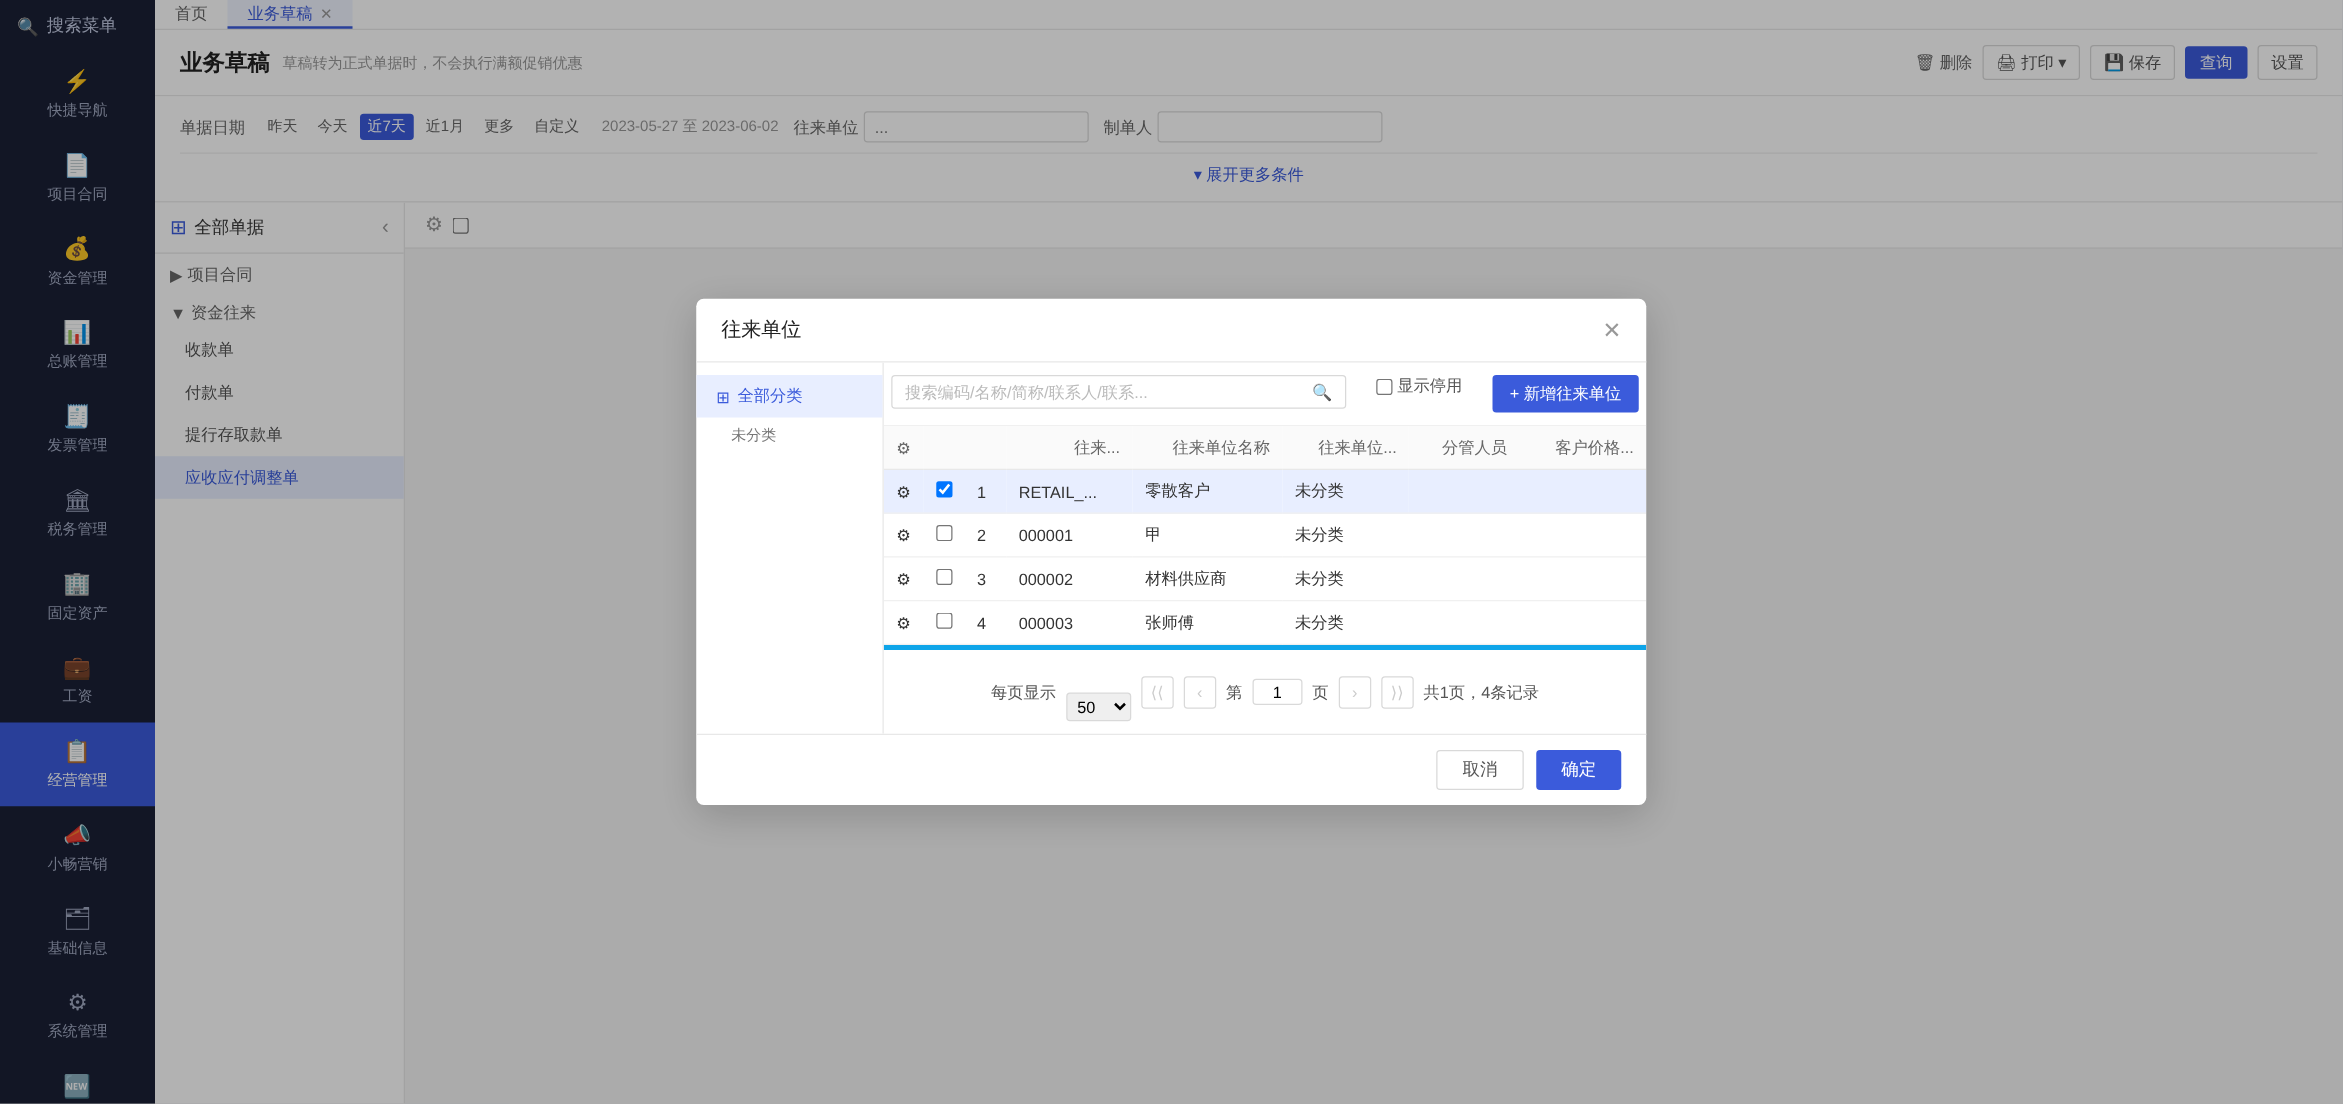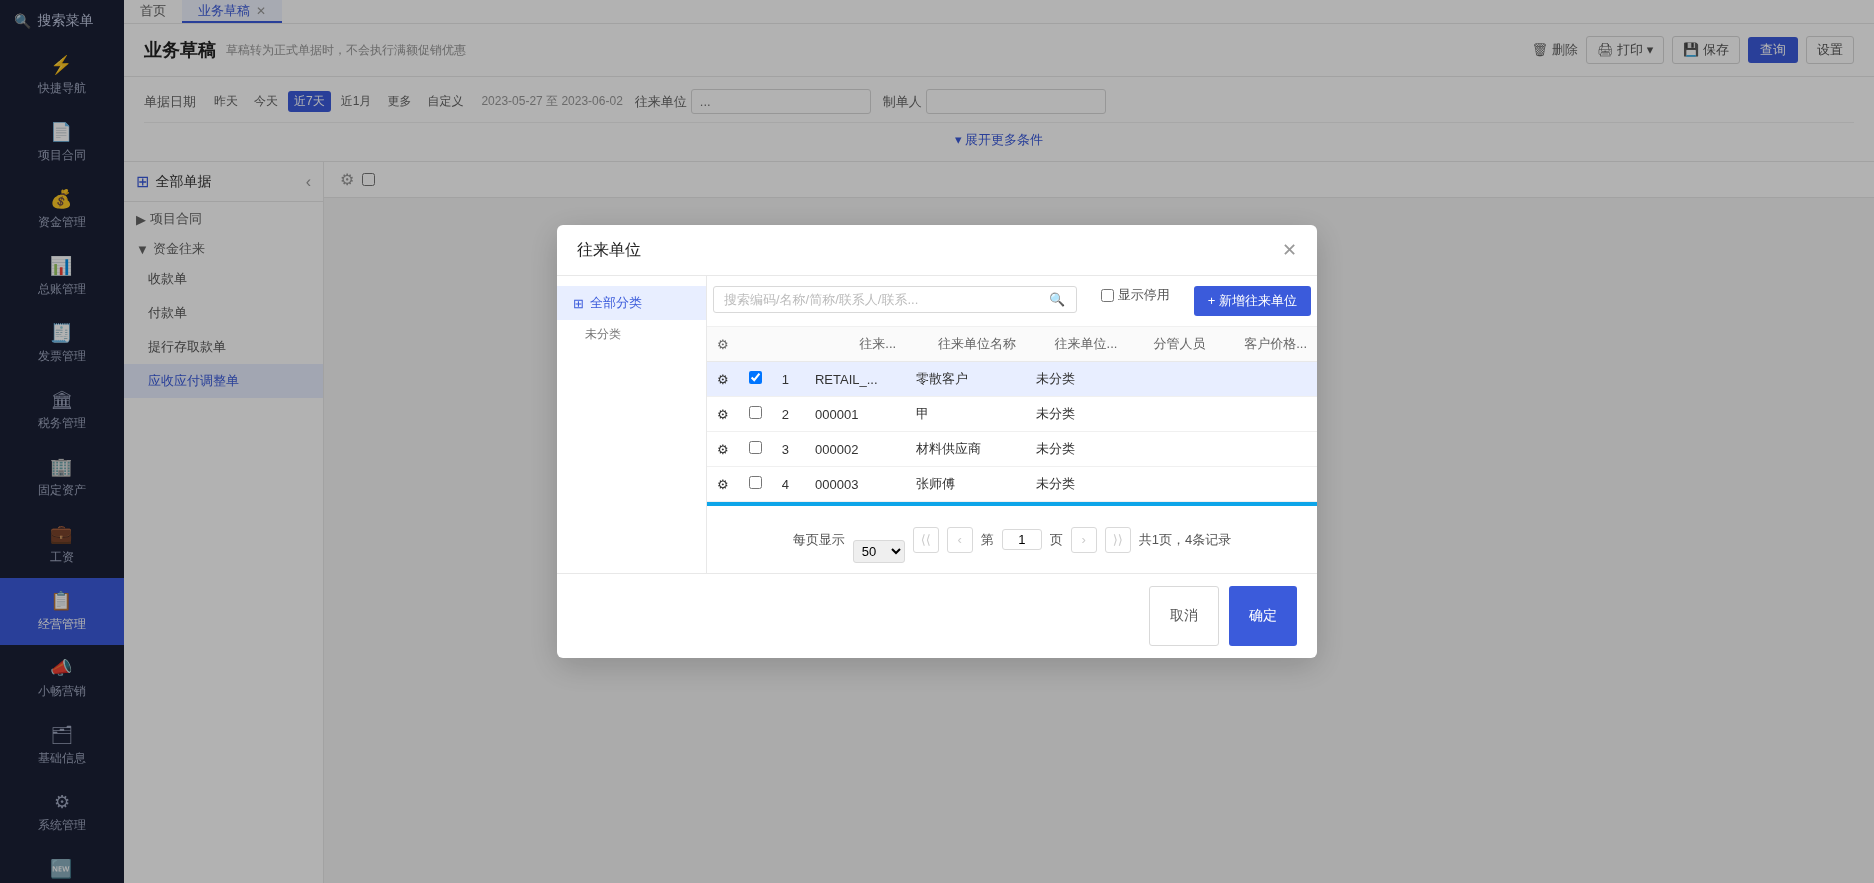--- a/index.html
+++ b/index.html
@@ -364,21 +364,21 @@
       padding: 12px 20px;
       display: flex;
       justify-content: flex-end;
       gap: 10px;
       border-top: 1px solid #e8e8e8;
     }
     .btn-cancel {
       border: 1px solid #d9d9d9;
       background: #fff;
       color: #555;
-      padding: 20px 20px;
+      padding: 6px 20px;
       border-radius: 3px;
       cursor: pointer;
       font-size: 14px;
     }
     .btn-confirm {
       background: #3b5bdb;
       border: none;
       color: #fff;
       padding: 6px 20px;
       border-radius: 3px;

